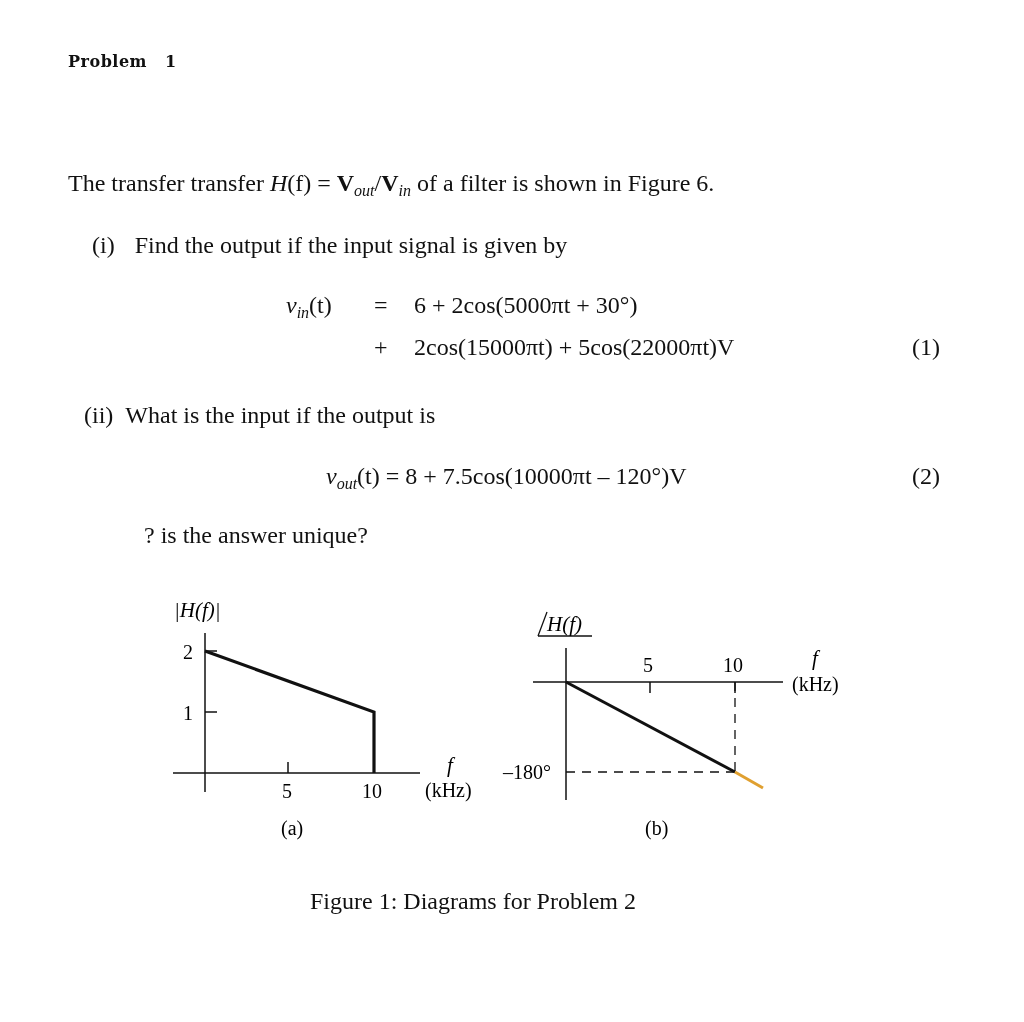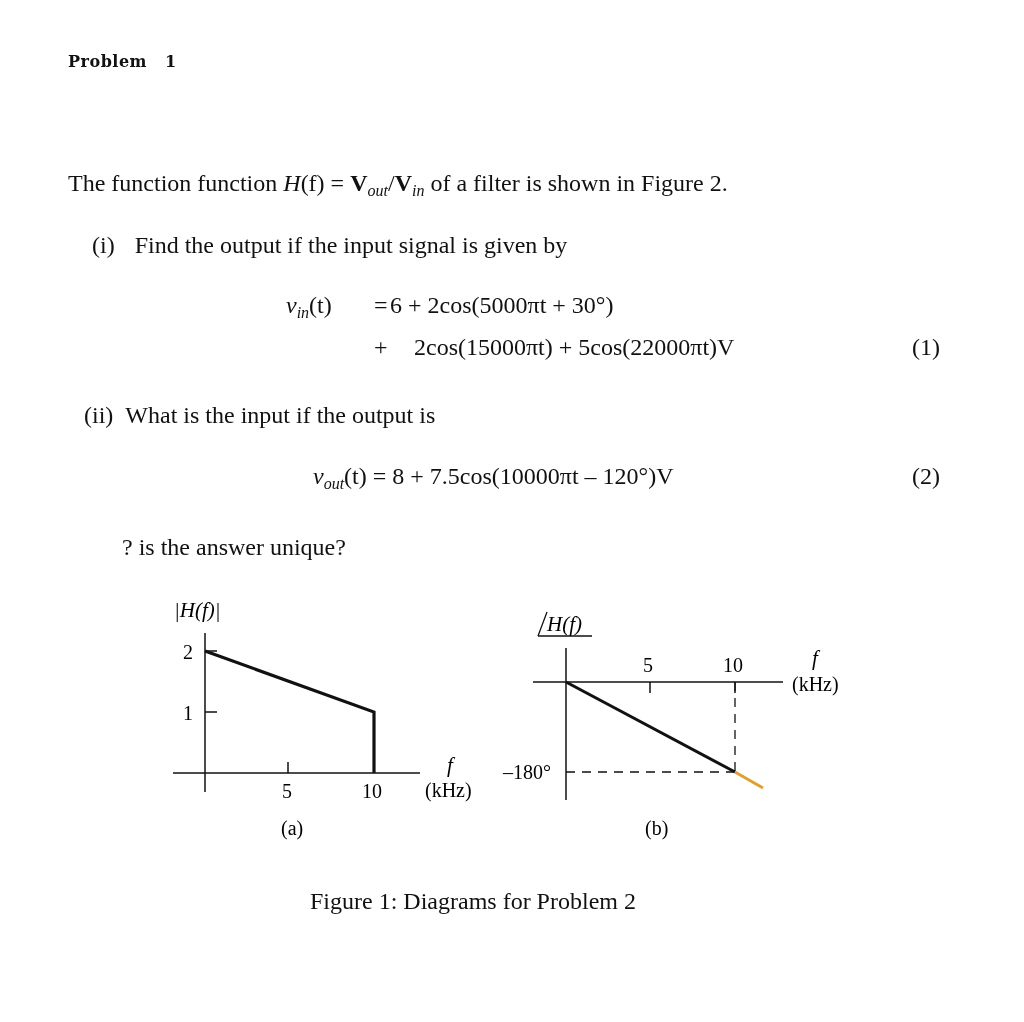--- a/index.html
+++ b/index.html
@@ -16,48 +16,48 @@
     svg text { font-family: "Liberation Serif", serif; }
   </style>
 </head>
 <body>
 
 <div class="abs problem-title">
   <span>Problem</span><span class="num">1</span>
 </div>
 
 <div class="abs txt" style="left:68px; top:170px;">
-  <span>The function function </span><span class="it">H</span><span>(f)</span><span> = </span><span class="bold">V</span><sub>out</sub><span>/</span><span class="bold">V</span><sub>in</sub><span> of a filter is shown in Figure 2.</span>
+  <span>The transfer transfer </span><span class="it">H</span><span>(f)</span><span> = </span><span class="bold">V</span><sub>out</sub><span>/</span><span class="bold">V</span><sub>in</sub><span> of a filter is shown in Figure 6.</span>
 </div>
 
 <div class="abs txt" style="left:92px; top:232px;">
   <span>(i)</span>
   <span style="margin-left:14px;">Find the output if the input signal is given by</span>
 </div>
 
 <div class="abs txt" style="left:286px; top:292px;text-align:right;">
   <span class="it">v</span><sub>in</sub><span>(t)</span>
 </div>
 <div class="abs txt" style="left:374px; top:292px;">=</div>
-<div class="abs txt" style="left:390px; top:292px;">6 + 2cos(5000πt + 30°)</div>
+<div class="abs txt" style="left:414px; top:292px;">6 + 2cos(5000πt + 30°)</div>
 <div class="abs txt" style="left:374px; top:334px;">+</div>
 <div class="abs txt" style="left:414px; top:334px;">2cos(15000πt) + 5cos(22000πt)V</div>
 <div class="abs eq-num" style="left:912px; top:334px;">(1)</div>
 
 <div class="abs txt" style="left:84px; top:402px;">
   <span>(ii)</span>
   <span style="margin-left:6px;">What is the input if the output is</span>
 </div>
 
-<div class="abs txt" style="left:313px; top:463px;">
+<div class="abs txt" style="left:326px; top:463px;">
   <span class="it">v</span><sub>out</sub><span>(t) = 8 + 7.5cos(10000πt – 120°)V</span>
 </div>
 <div class="abs eq-num" style="left:912px; top:463px;">(2)</div>
 
-<div class="abs txt" style="left:122px; top:522px;margin-top:12px;">? is the answer unique?</div>
+<div class="abs txt" style="left:144px; top:522px;">? is the answer unique?</div>
 
 <svg class="abs" style="left:0; top:0;" width="1024" height="1022">
 
   <g>
     <text x="174" y="617" font-size="21" font-style="italic">|H(f)|</text>
     <line x1="205" y1="633" x2="205" y2="792" stroke="#111" stroke-width="1.5"></line>
     <line x1="173" y1="773" x2="420" y2="773" stroke="#111" stroke-width="1.5"></line>
     <line x1="205" y1="651" x2="217" y2="651" stroke="#111" stroke-width="1.5"></line>
     <line x1="205" y1="712" x2="217" y2="712" stroke="#111" stroke-width="1.5"></line>
     <line x1="288" y1="762" x2="288" y2="773" stroke="#111" stroke-width="1.5"></line>

